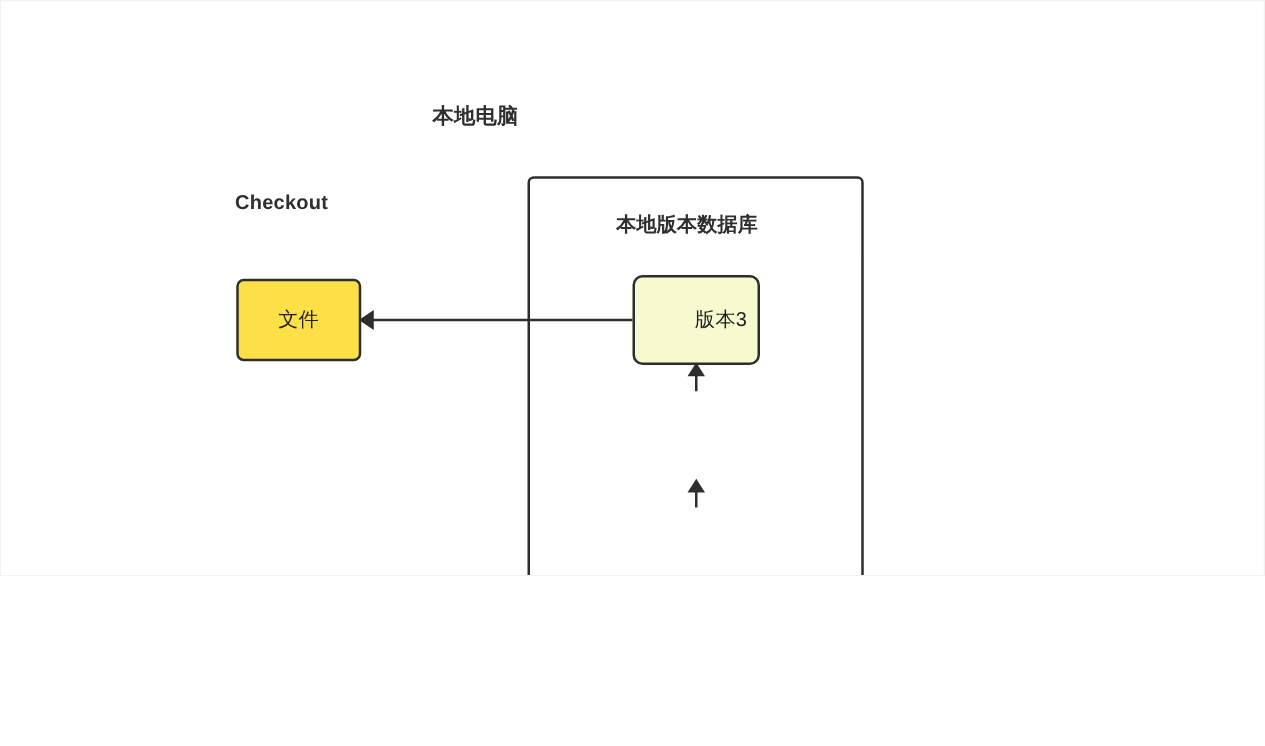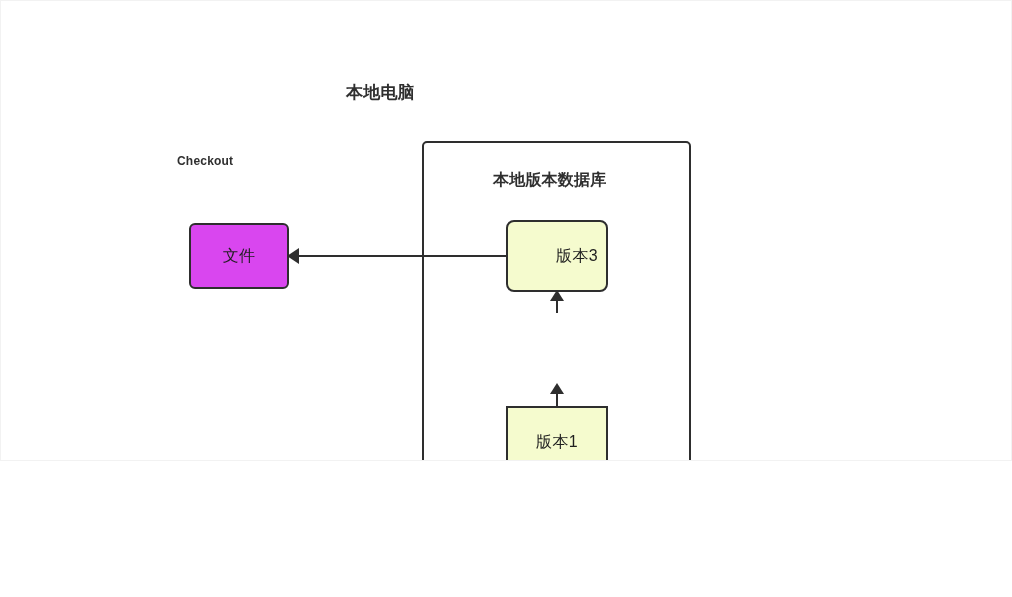--- a/index.html
+++ b/index.html
@@ -25,23 +25,23 @@
     color: #2f2f2f;
     white-space: nowrap;
     letter-spacing: 0.2px;
   }
   #main-title {
     left: 345px;
     top: 80px;
     font-size: 17px;
   }
   #checkout-label {
-    left: 176px;
+    left: 187px;
     top: 153px;
-    font-size: 12px;
+    font-size: 16px;
   }
   #repo-title {
     left: 492px;
     top: 157px;
     font-size: 16px;
     margin-top: 12px;
   }
 
   
   #repo-container {
@@ -66,21 +66,21 @@
     justify-content: center;
     font-size: 16px;
     color: #1f1f1f;
     letter-spacing: 0.3px;
   }
   .node-file {
     left: 188px;
     top: 222px;
     width: 100px;
     height: 66px;
-    background: #d946ef;
+    background: #fde047;
     border-radius: 6px;
   }
   .node-ver {
     left: 505px;
     width: 102px;
     height: 72px;
     background: #f5fbce;
   }
   #node-v3 { top: 219px; border-radius: 8px; padding-left: 40px; }
   #node-v2 { top: 312px; border-radius: 0px; }
@@ -147,23 +147,20 @@
 
   <div id="repo-container"></div>
 
   <div id="repo-title" class="label-bold">本地版本数据库</div>
 
   <div id="node-v3" class="node node-ver">
     <span>版本3</span>
   </div>
 
 
-  <div id="node-v1" class="node node-ver">
-    <span>版本1</span>
-  </div>
 
   <div id="edge-v1-v2-line" class="edge edge-v-line"></div>
   <div id="edge-v1-v2-head" class="edge-v-head"></div>
 
   <div id="edge-v2-v3-line" class="edge edge-v-line"></div>
   <div id="edge-v2-v3-head" class="edge-v-head"></div>
 
 </div>
 
 </body></html>

